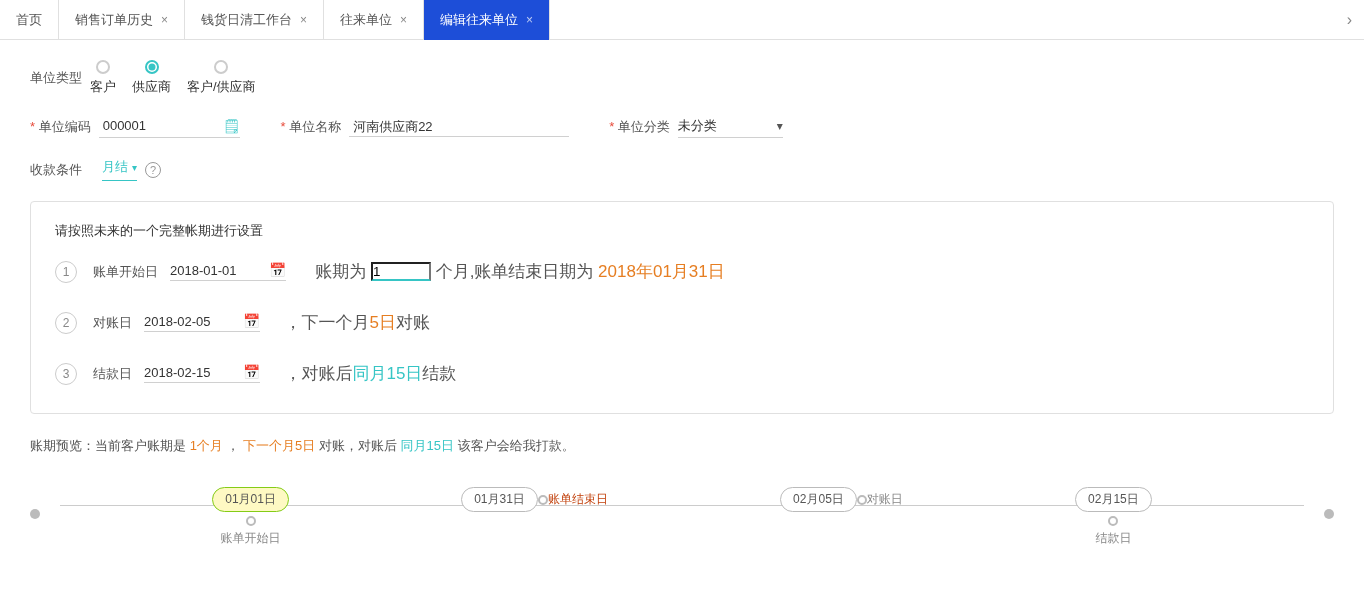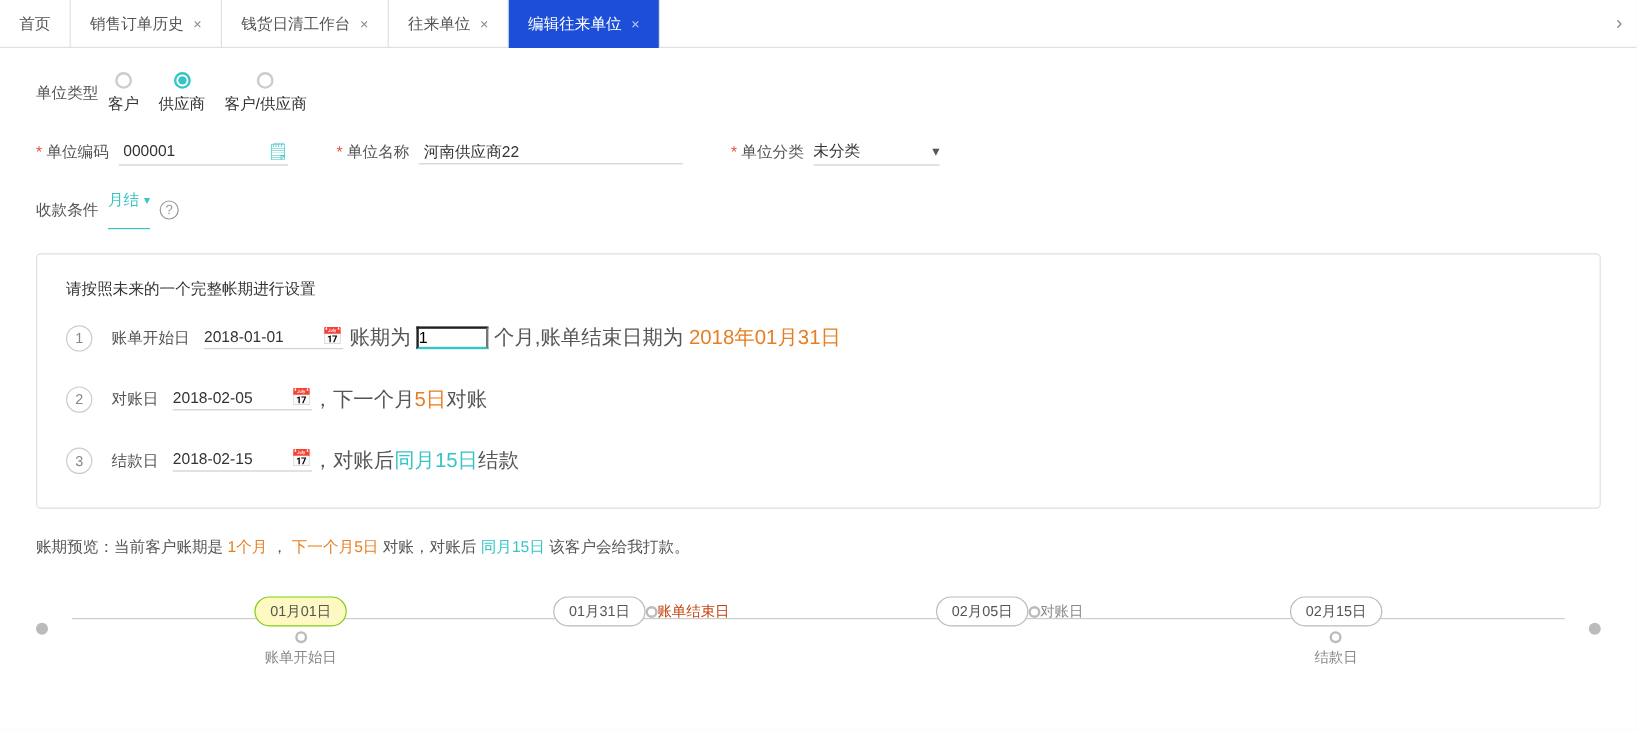--- a/index.html
+++ b/index.html
@@ -128,22 +128,23 @@
       margin-left: 4px;
       font-size: 14px;
       cursor: pointer;
     }
 
     
     .select-wrapper {
       display: flex;
       align-items: center;
       border-bottom: 1px solid #36c5c5;
-      padding-bottom: 14px;
-      cursor: pointer;
+      padding-bottom: 4px;
+      cursor: pointer;
+      margin-left: 12px;
     }
     .select-value {
       color: #36c5c5;
       font-size: 13px;
       margin-right: 4px;
     }
     .select-arrow { color: #36c5c5; font-size: 10px; }
 
     .select-wrapper2 {
       display: flex;
@@ -200,21 +201,21 @@
     }
     .step-label {
       color: #555;
       margin-right: 12px;
       white-space: nowrap;
     }
     .step-date-wrap {
       display: flex; align-items: center;
       border-bottom: 1px solid #d0d0d0;
       padding-bottom: 2px;
-      margin-right: 0;
+      margin-right: 24px;
     }
     .step-date-wrap input {
       border: none; outline: none;
       font-size: 13px; color: #333;
       background: transparent;
       width: 95px;
     }
     .step-desc {
       font-size: 17px;
       color: #555;

